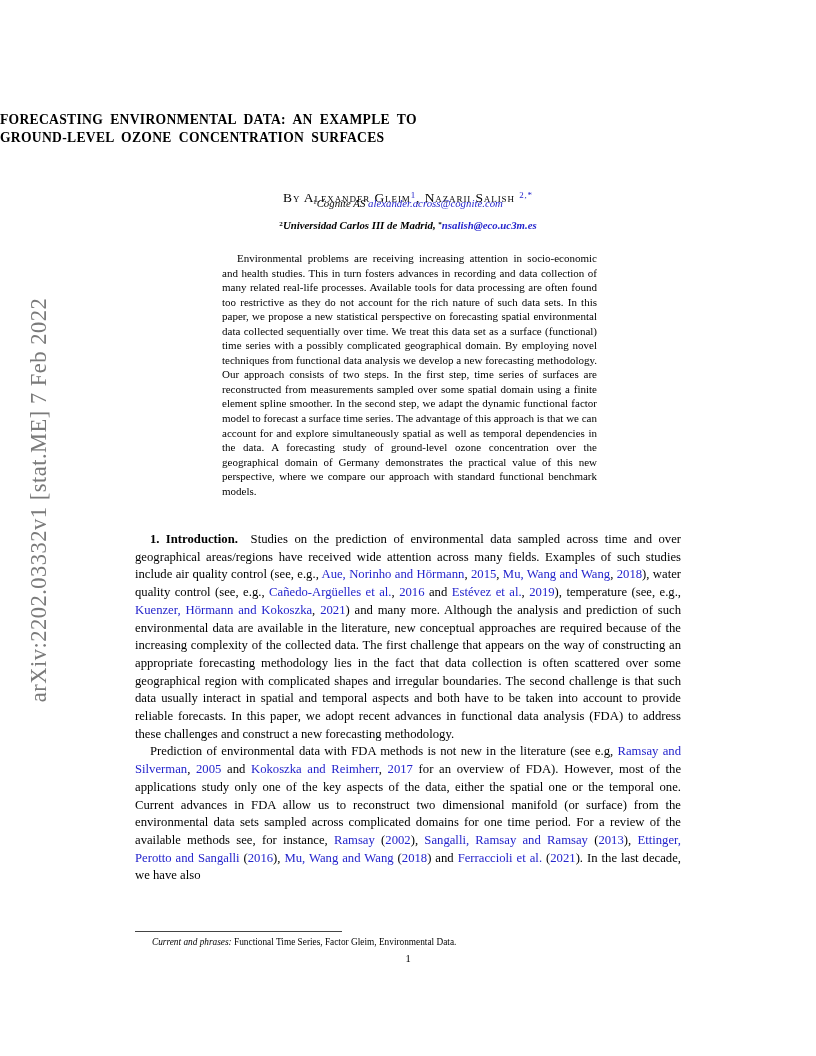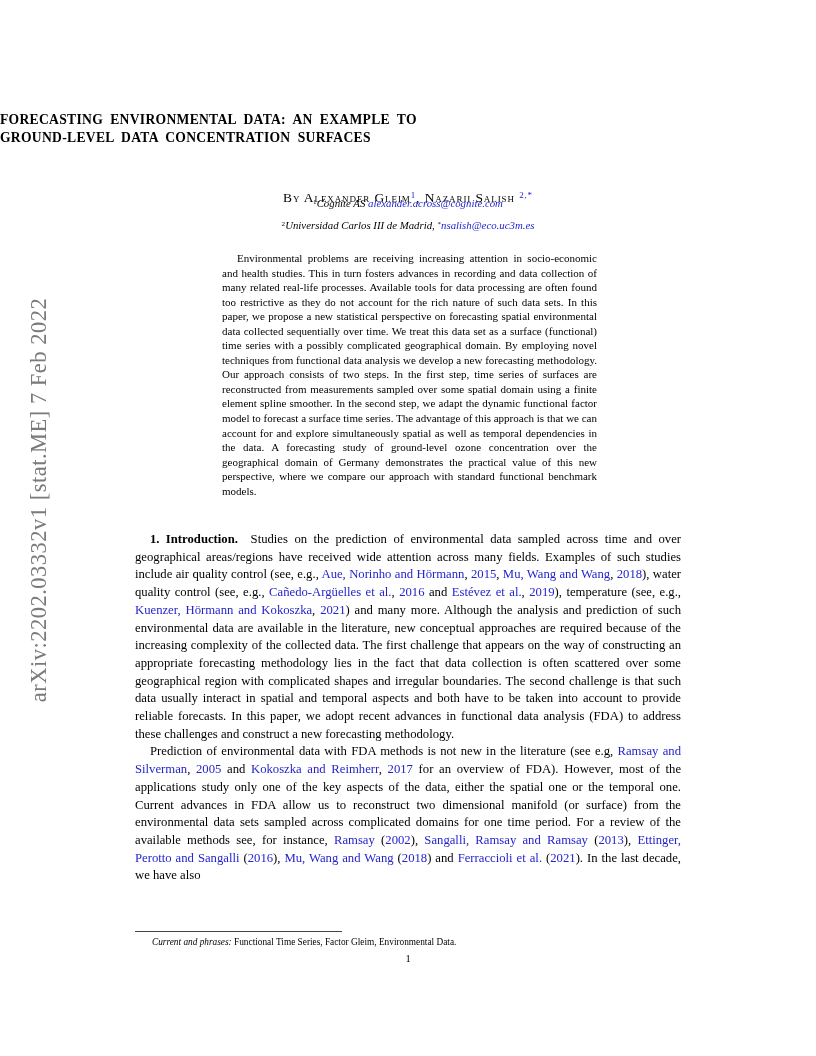--- a/index.html
+++ b/index.html
@@ -44,21 +44,21 @@
     color:#000;
     margin-top:25px;
   }
   .affiliation {
     position:absolute; left:0; right:0;
     text-align:center;
     font-size:10.8px;
     color:#000;
   }
   .affil-1 { top:197px; }
-  .affil-2 { top:219px; }
+  .affil-2 { top:219px;font-weight:bold; }
 
   
   .abstract {
     position:absolute;
     top:251px; left:222px; width:375px;
     font-size:11px;
     line-height:14.55px;
     text-align:justify;
     text-indent:15px;
     hyphens:auto;
@@ -107,21 +107,21 @@
 </style>
 </head>
 <body>
 
 <div class="page">
 
   <div class="arxiv-watermark">arXiv:2202.03332v1  [stat.ME]  7 Feb 2022</div>
 
   <div class="title">
     <div>FORECASTING ENVIRONMENTAL DATA: AN EXAMPLE TO</div>
-    <div>GROUND-LEVEL DATA CONCENTRATION SURFACES</div>
+    <div>GROUND-LEVEL OZONE CONCENTRATION SURFACES</div>
   </div>
 
   <div class="authors"><span>By Alexander Gleim</span><sup class="seg-link">1</sup><span>, Nazarii Salish </span><sup class="seg-link">2,*</sup></div>
 
   <div class="affiliation affil-1"><sup>1</sup><span class="seg-italic">Cognite AS </span><span class="seg-italic seg-link">alexander.across@cognite.com</span></div>
 
   <div class="affiliation affil-2"><sup>2</sup><span class="seg-italic">Universidad Carlos III de Madrid, </span><sup>*</sup><span class="seg-italic seg-link">nsalish@eco.uc3m.es</span></div>
 
   <div class="abstract">Environmental problems are receiving increasing attention in socio-economic and health studies. This in turn fosters advances in recording and data collection of many related real-life processes. Available tools for data processing are often found too restrictive as they do not account for the rich nature of such data sets. In this paper, we propose a new statistical perspective on forecasting spatial environmental data collected sequentially over time. We treat this data set as a surface (functional) time series with a possibly complicated geographical domain. By employing novel techniques from functional data analysis we develop a new forecasting methodology. Our approach consists of two steps. In the first step, time series of surfaces are reconstructed from measurements sampled over some spatial domain using a finite element spline smoother. In the second step, we adapt the dynamic functional factor model to forecast a surface time series. The advantage of this approach is that we can account for and explore simultaneously spatial as well as temporal dependencies in the data. A forecasting study of ground-level ozone concentration over the geographical domain of Germany demonstrates the practical value of this new perspective, where we compare our approach with standard functional benchmark models.</div>
 

